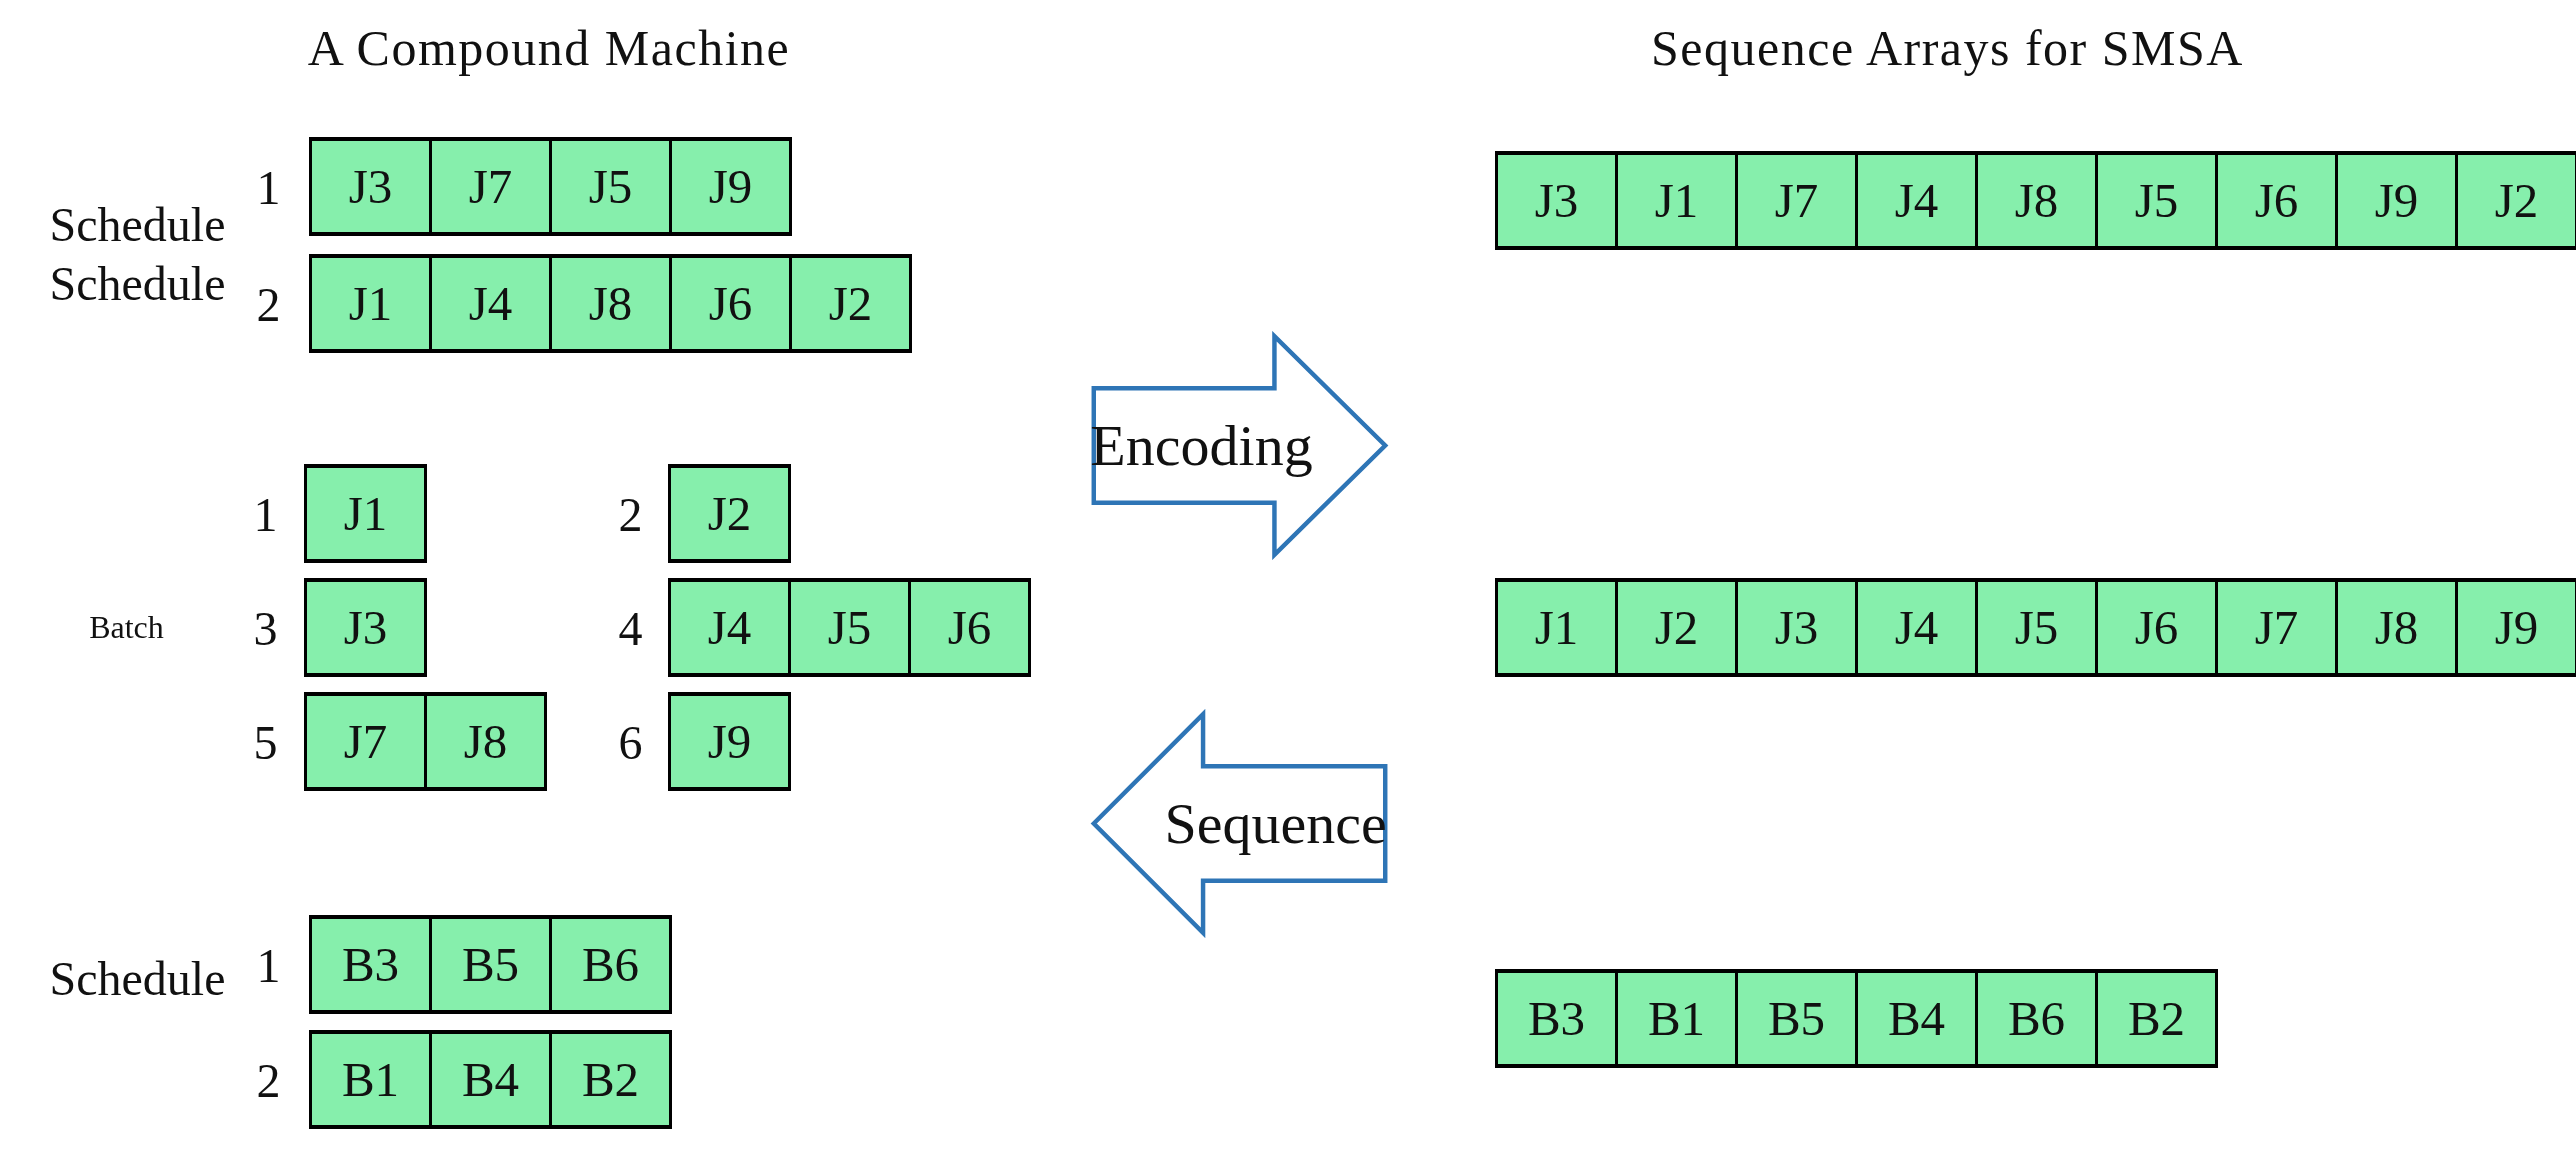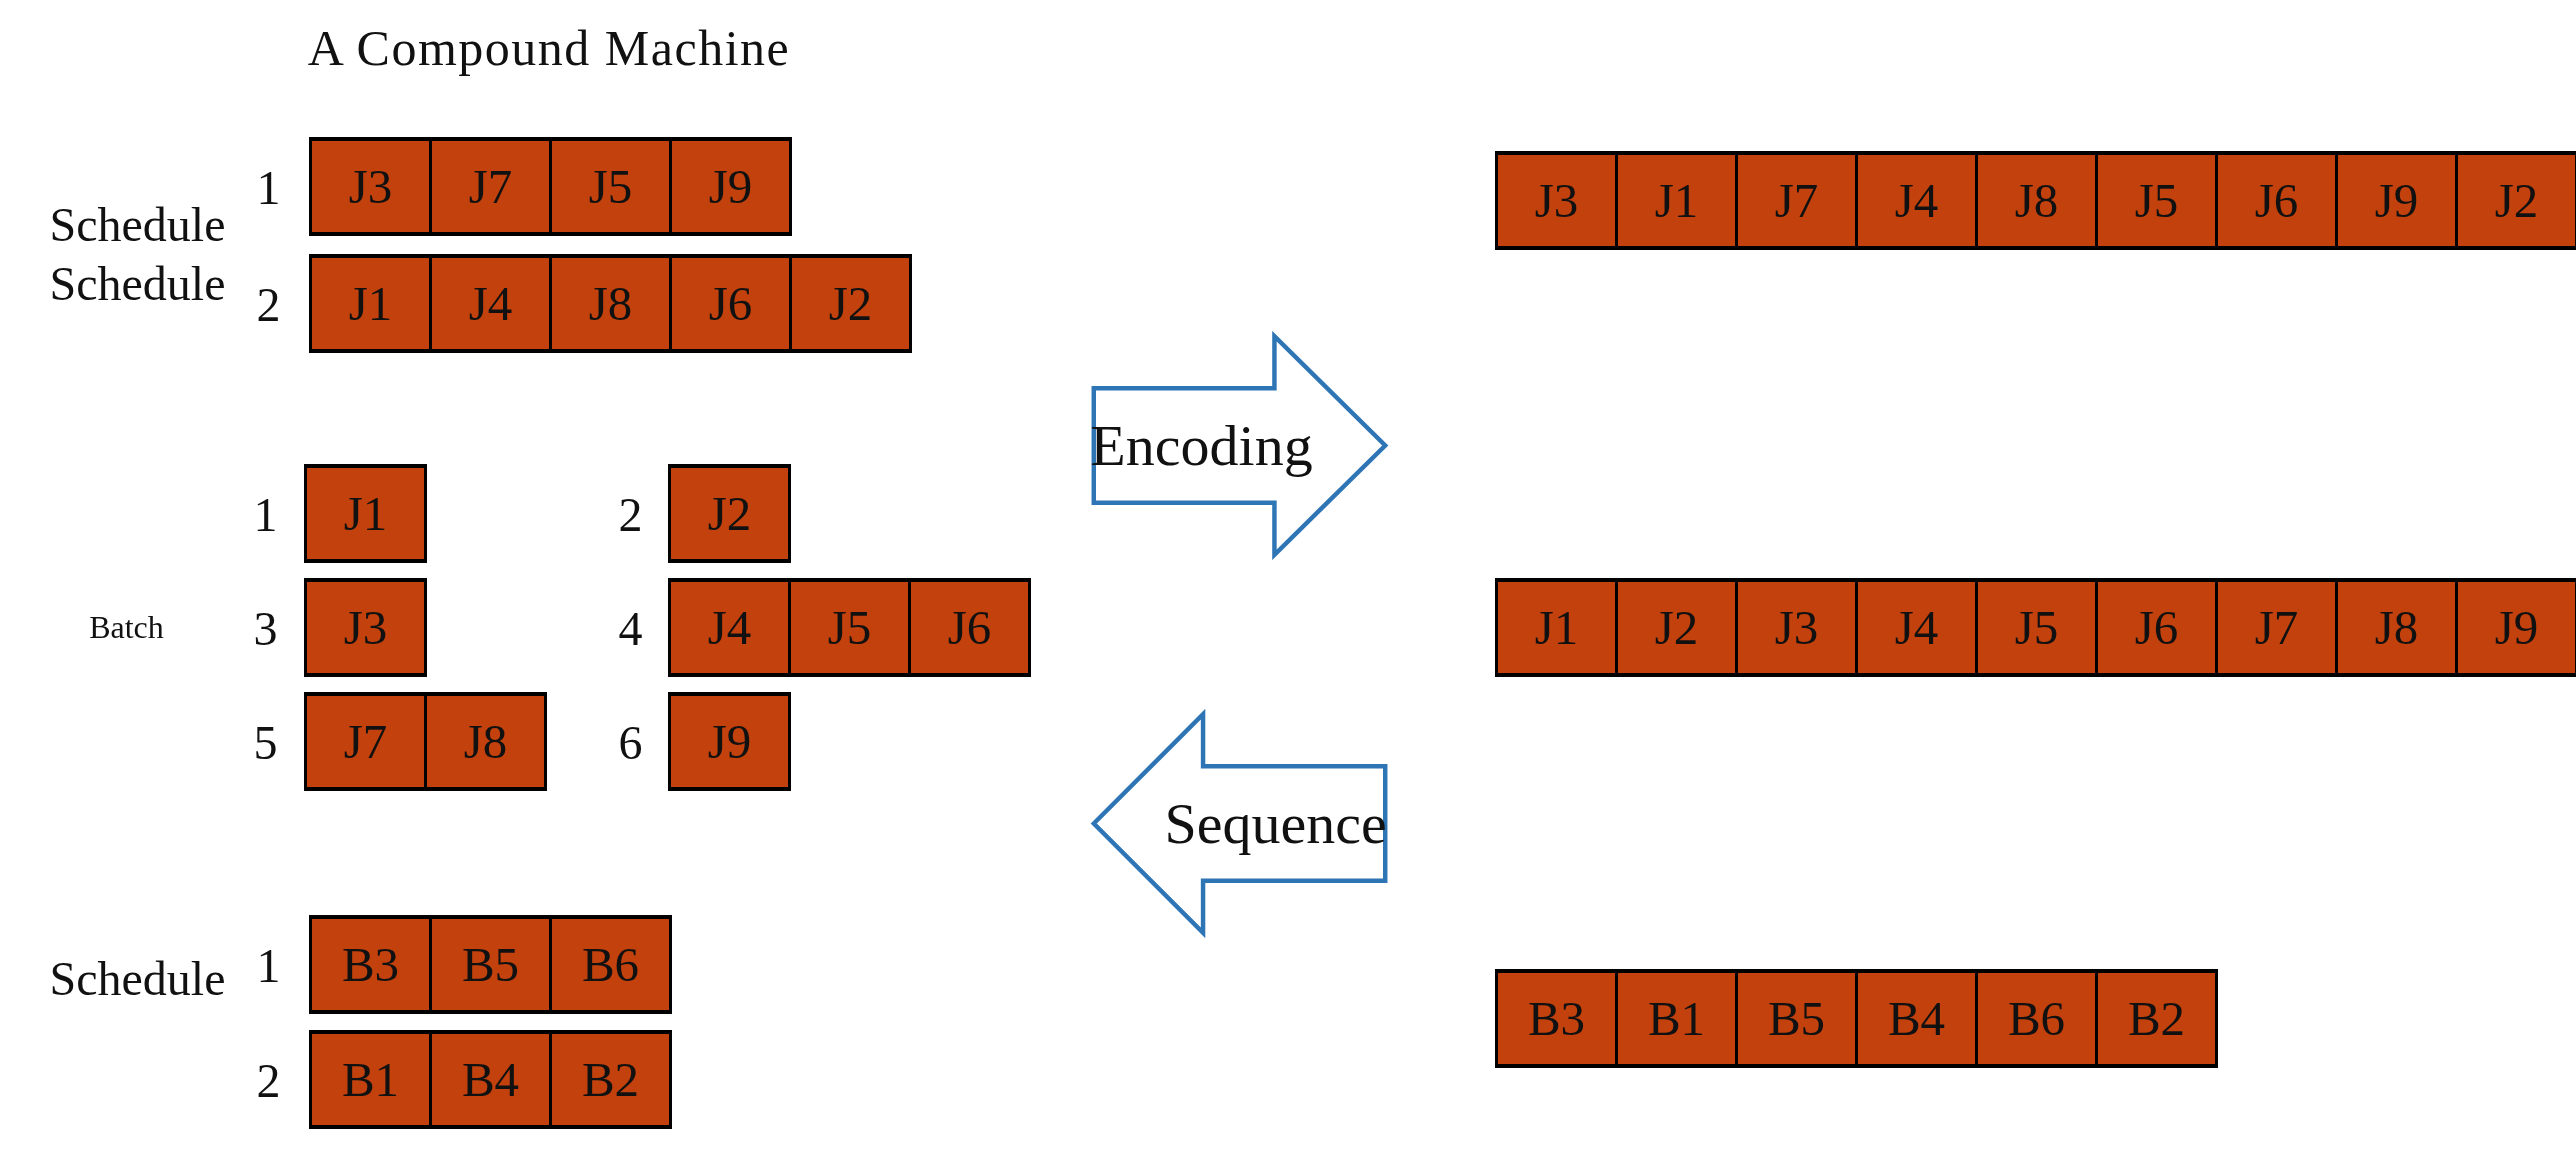--- a/index.html
+++ b/index.html
@@ -4,32 +4,33 @@
 <style>
   html,body{margin:0;padding:0;background:#fff;}
   .canvas{
     position:relative;width:2576px;height:1156px;background:#ffffff;
     font-family:"Liberation Serif","DejaVu Serif",serif;color:#111;overflow:hidden;
   }
   .title{position:absolute;text-align:center;font-size:50px;letter-spacing:1.5px;white-space:nowrap;}
   .side-label{position:absolute;text-align:center;font-size:48px;line-height:59px;}
   .plain-label{position:absolute;display:flex;align-items:center;justify-content:center;font-size:32px;}
   .row-number{position:absolute;width:59px;height:100px;display:flex;align-items:center;justify-content:center;font-size:48px;}
-  .box-row{position:absolute;display:flex;border:3px solid #000;border-top-width:4.5px;border-bottom-width:4.5px;background:#c2410c;}
+  .box-row{position:absolute;display:flex;border:3px solid #000;border-top-width:4.5px;border-bottom-width:4.5px;background:#86efac;}
   .cell{width:117px;height:91px;display:flex;align-items:center;justify-content:center;font-size:49px;border-right:3px solid #000;}
   .cell:last-child{border-right:none;}
   .arrow-svg{position:absolute;}
   .arrow-label{position:absolute;display:flex;align-items:center;justify-content:center;font-size:58px;white-space:nowrap;}
 </style>
 </head>
 <body>
 
 <div class="canvas">
 
   <div class="title" style="left:252px;top:19.3px;width:594px">A Compound Machine</div>
+  <div class="title" style="left:1569px;top:19.3px;width:757px">Sequence Arrays for SMSA</div>
 
   <div class="side-label" style="left:15px;top:195px;width:245px">
     <div>Schedule</div>
     <div>Schedule</div>
   </div>
 
   <div class="row-number" style="left:239px;top:137px">1</div>
   <div class="box-row" style="left:309px;top:137px">
     <div class="cell">J3</div>
     <div class="cell">J7</div>

